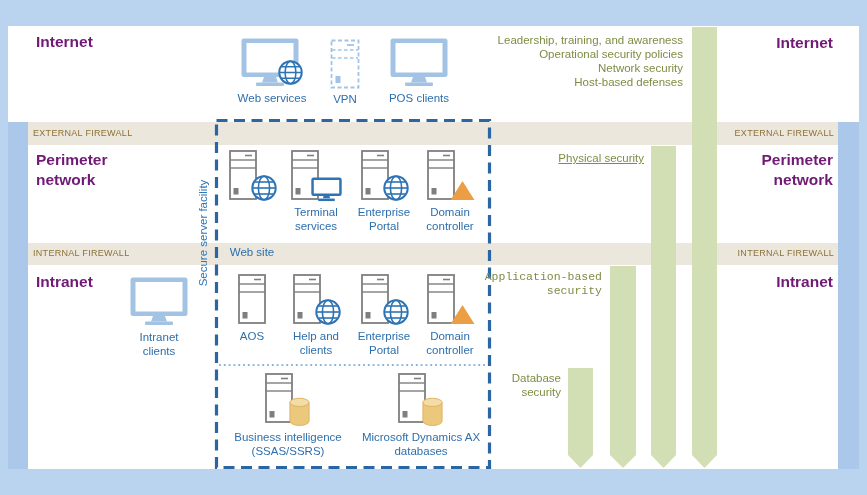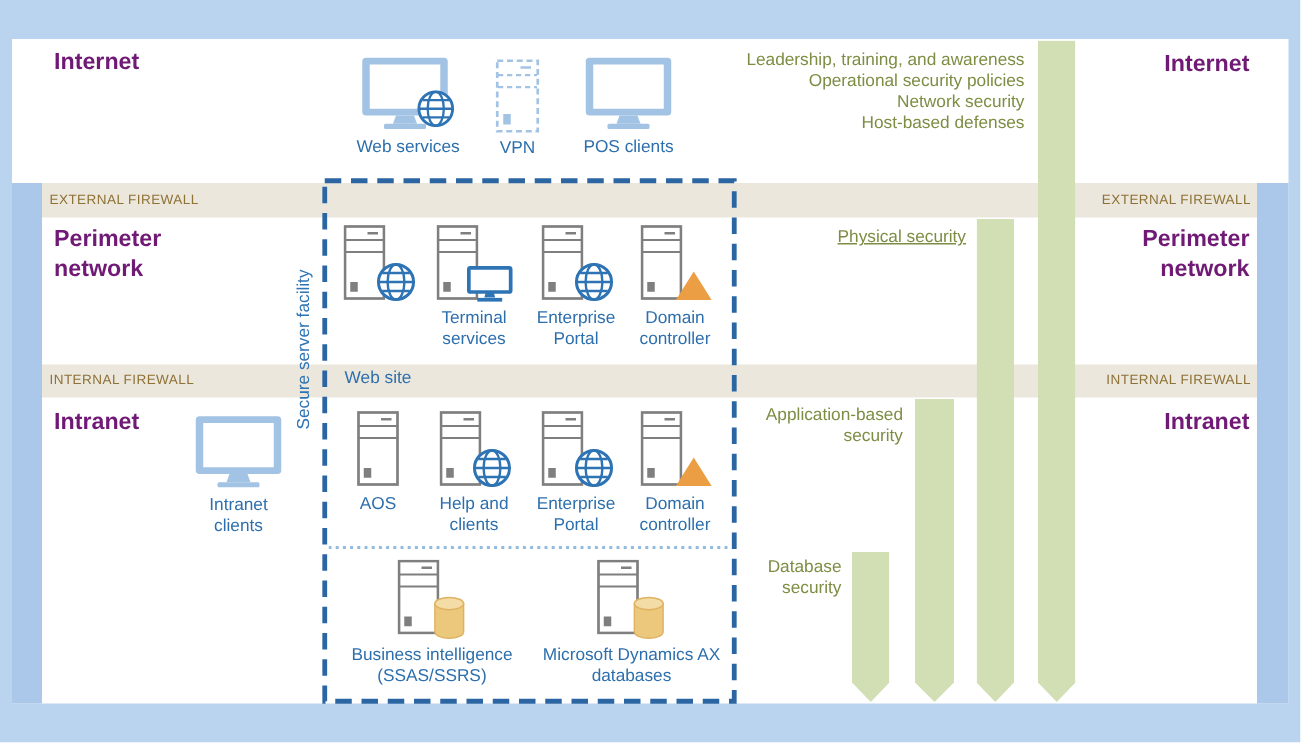--- a/index.html
+++ b/index.html
@@ -109,21 +109,21 @@
 
   <div class="abs olive" style="right:184px;top:33px;">
     <div>Leadership, training, and awareness</div>
     <div>Operational security policies</div>
     <div>Network security</div>
     <div>Host-based defenses</div>
   </div>
   <div class="abs olive" style="right:223px;top:151px;text-decoration:underline;">
     <div>Physical security</div>
   </div>
-  <div class="abs olive" style="right:265px;top:270px;">
+  <div class="abs olive" style="right:265px;top:270px;font-family:Liberation Mono, monospace;">
     <div>Application-based</div>
     <div>security</div>
   </div>
   <div class="abs olive" style="right:306px;top:371px;">
     <div>Database</div>
     <div>security</div>
   </div>
 
   <div class="abs node" style="left:232px;top:38px;width:80px;">
     <svg width="62" height="50">

